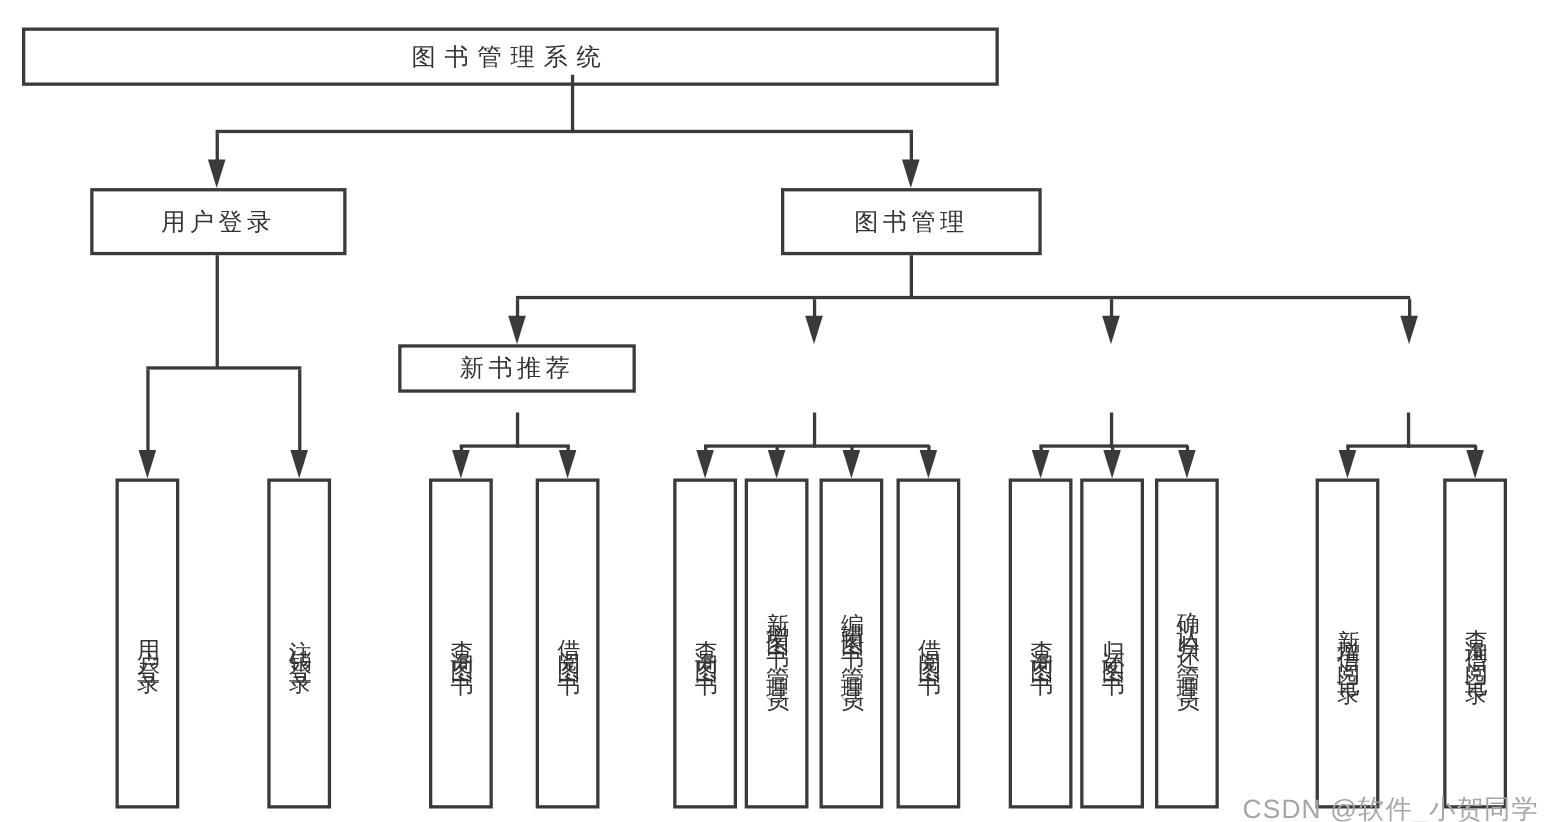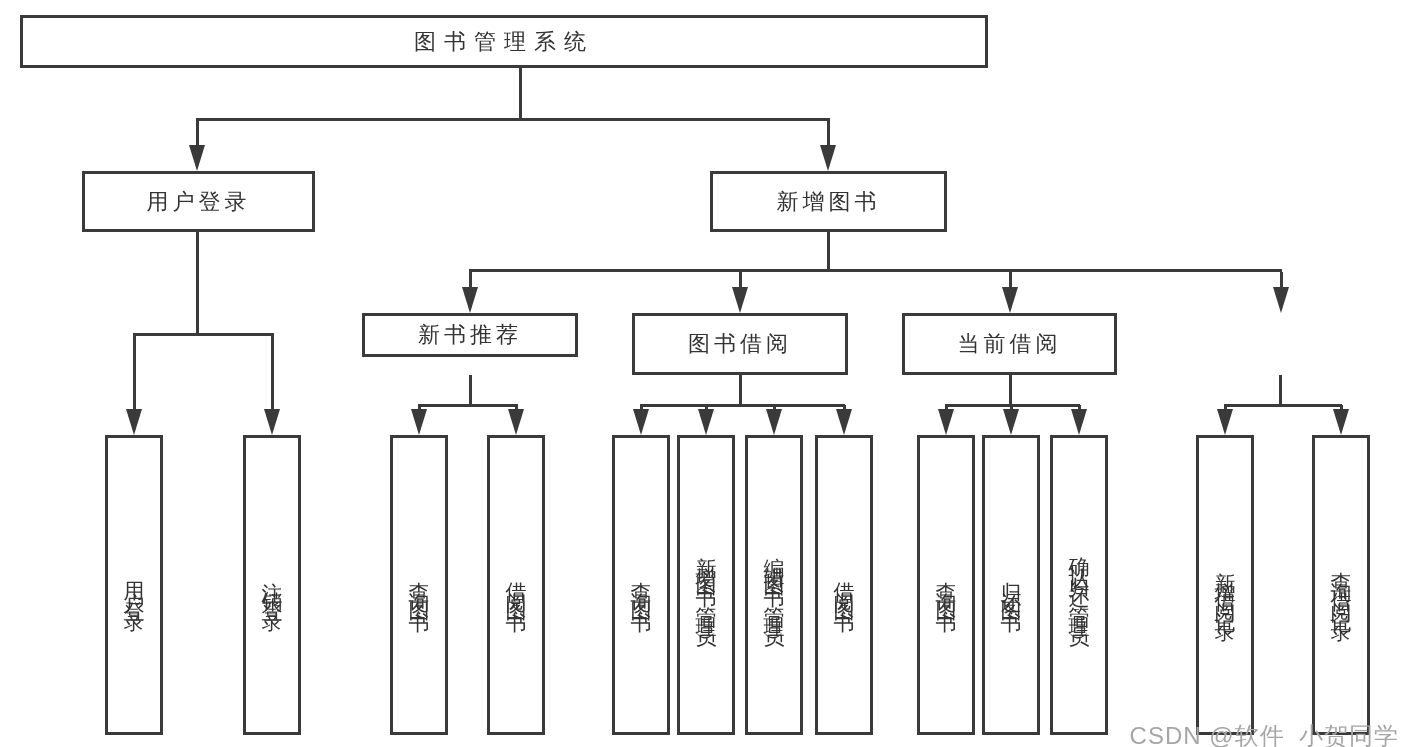--- a/index.html
+++ b/index.html
@@ -37,36 +37,36 @@
     position:absolute; top:720px; right:6px;
     font-size:24px; color:#a6a6a6; letter-spacing:1px;
     white-space:nowrap;
   }
 </style>
 </head>
 <body>
 
 <div class="stage">
 
-  <div class="box" style="left:20px;top:15px;width:968px;height:53px">
+  <div class="box" style="left:20px;top:25px;width:888px;height:53px">
     <span class="root-label">图书管理系统</span>
   </div>
 
   <div class="line" style="left:519px;top:68px;width:3px;height:53px"></div>
   <div class="line" style="left:196px;top:118px;width:634px;height:3px"></div>
   <div class="line" style="left:196px;top:121px;width:3px;height:26px"></div>
   <div class="arrow" style="left:189px;top:145px"></div>
   <div class="line" style="left:827px;top:121px;width:3px;height:26px"></div>
   <div class="arrow" style="left:820px;top:145px"></div>
 
   <div class="box" style="left:82px;top:171px;width:233px;height:61px">
     <span>用户登录</span>
   </div>
   <div class="box" style="left:710px;top:171px;width:237px;height:61px">
-    <span>新增图书</span>
+    <span>图书管理</span>
   </div>
 
   <div class="line" style="left:196px;top:232px;width:3px;height:103px"></div>
   <div class="line" style="left:133px;top:333px;width:141px;height:3px"></div>
   <div class="line" style="left:133px;top:336px;width:3px;height:75px"></div>
   <div class="arrow" style="left:126px;top:409px"></div>
   <div class="line" style="left:271px;top:336px;width:3px;height:75px"></div>
   <div class="arrow" style="left:264px;top:409px"></div>
 
   <div class="line" style="left:827px;top:232px;width:3px;height:39px"></div>
@@ -75,26 +75,20 @@
   <div class="arrow" style="left:462px;top:287px"></div>
   <div class="line" style="left:739px;top:272px;width:3px;height:17px"></div>
   <div class="arrow" style="left:732px;top:287px"></div>
   <div class="line" style="left:1009px;top:272px;width:3px;height:17px"></div>
   <div class="arrow" style="left:1002px;top:287px"></div>
   <div class="line" style="left:1280px;top:272px;width:3px;height:17px"></div>
   <div class="arrow" style="left:1273px;top:287px"></div>
 
   <div class="box" style="left:362px;top:313px;width:216px;height:44px">
     <span>新书推荐</span>
-  </div>
-  <div class="box" style="left:632px;top:313px;width:216px;height:62px">
-    <span>图书借阅</span>
-  </div>
-  <div class="box" style="left:902px;top:313px;width:215px;height:62px">
-    <span>当前借阅</span>
   </div>
 
   <div class="line" style="left:469px;top:375px;width:3px;height:32px"></div>
   <div class="line" style="left:418px;top:404px;width:100px;height:3px"></div>
   <div class="line" style="left:418px;top:405px;width:3px;height:8px"></div>
   <div class="arrow" style="left:411px;top:409px"></div>
   <div class="line" style="left:515px;top:405px;width:3px;height:8px"></div>
   <div class="arrow" style="left:508px;top:409px"></div>
 
   <div class="line" style="left:739px;top:375px;width:3px;height:32px"></div>

